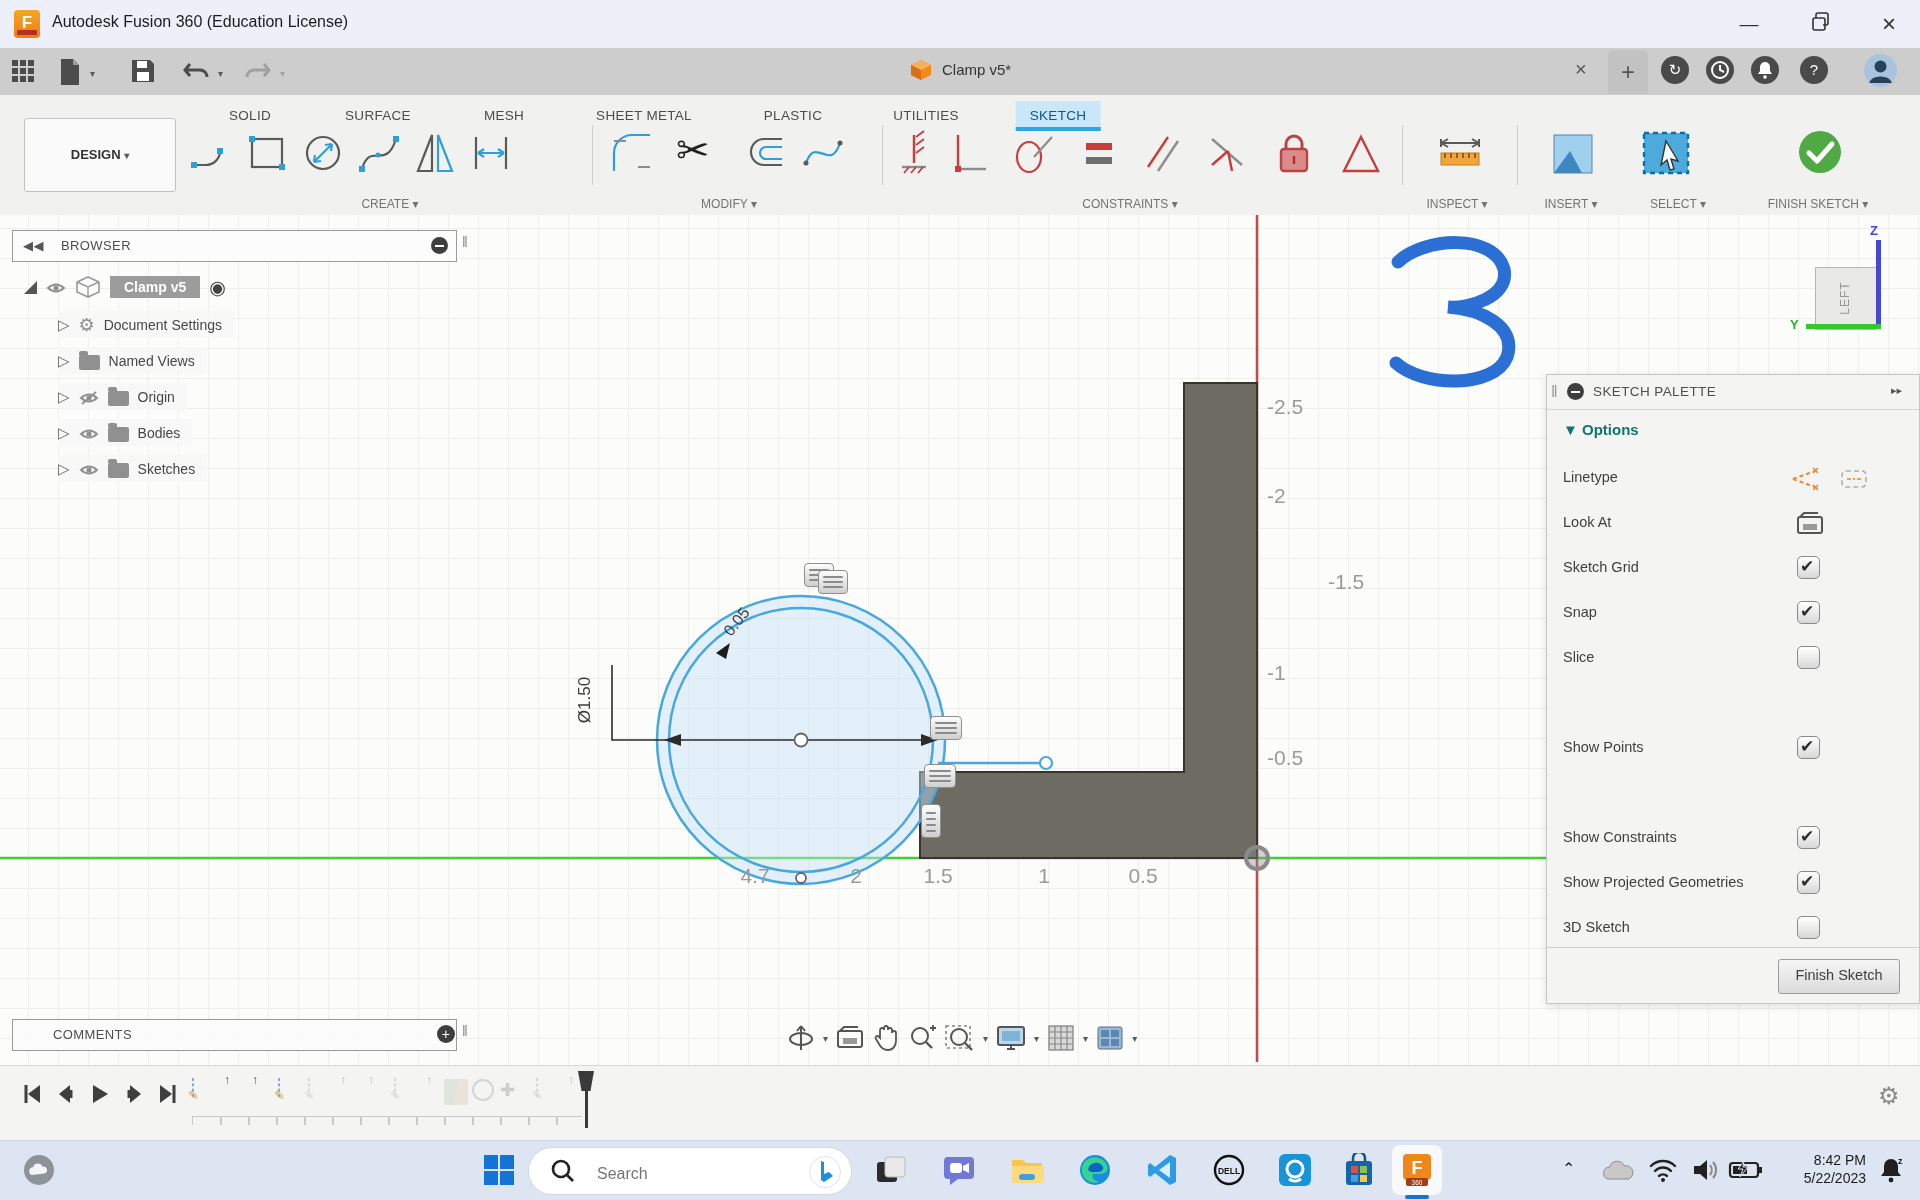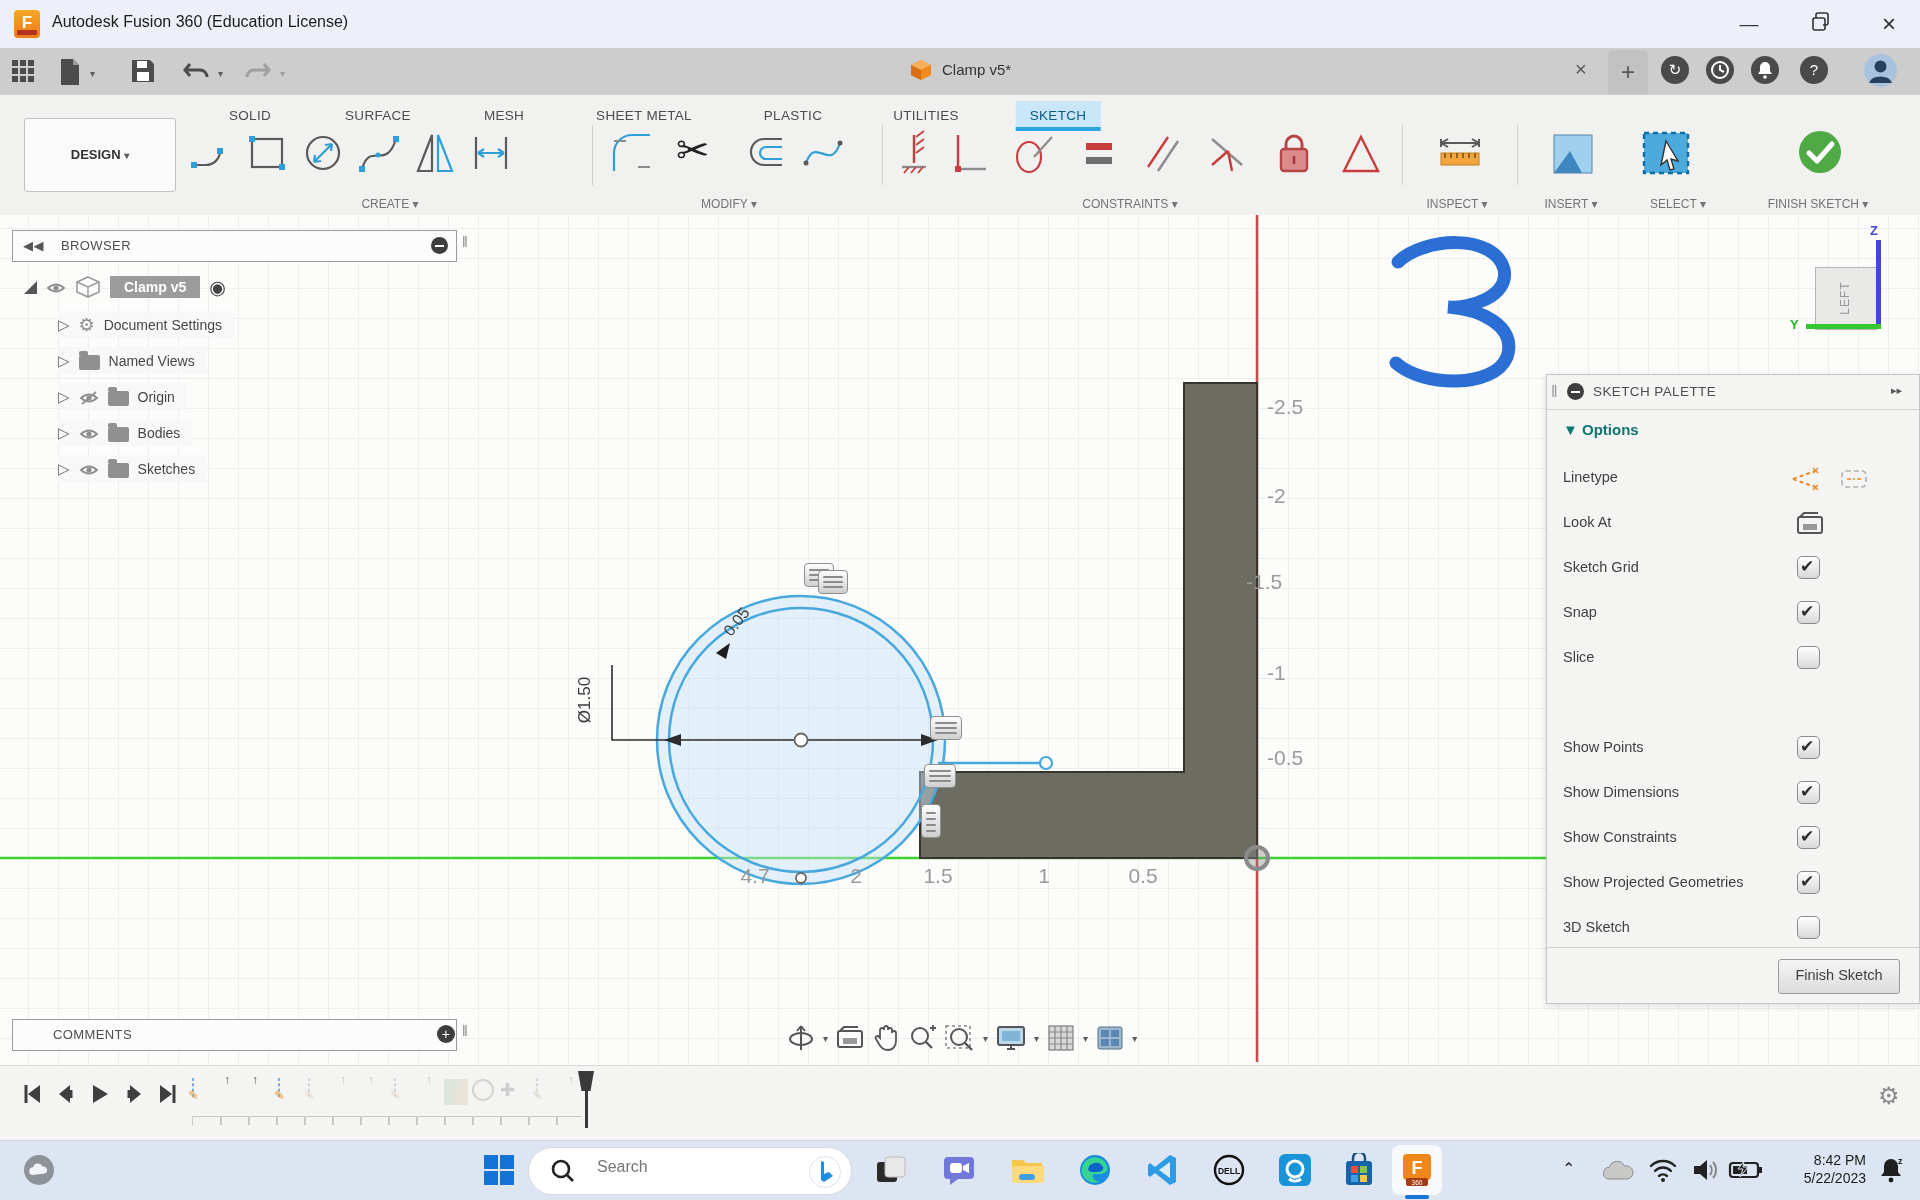--- a/index.html
+++ b/index.html
@@ -75,21 +75,21 @@
   .f-extrude{background:linear-gradient(#6db6e8,#2f7fc0);border-radius:3px;position:relative;}
   .f-extrude::after{content:"\2191";position:absolute;right:-8px;top:-6px;color:#555;font-size:12px;}
   .f-mirror{background:linear-gradient(100deg,#9fd49f 45%,#f0c090 55%);border-radius:2px;}
   .f-comp{border:2px solid #9a9a9a;border-radius:50%;width:18px;height:18px;}
   .f-move::after{content:"\271A";color:#8a8a8a;font-size:18px;}
   
   .taskbar{left:0;top:1140px;width:1920px;height:60px;background:#dde5f2;border-top:1px solid #ccd5e5;}
   .tb{position:absolute;top:12px;width:34px;height:34px;}
   .traytxt{font-size:14px;color:#1b1b1b;text-align:right;line-height:18px;}
   .searchpill{left:528px;top:6px;width:322px;height:46px;background:#fff;border:1px solid #d4d9e2;border-radius:24px;}
-  .searchpill input{position:absolute;left:66px;top:9px;width:180px;border:0;outline:0;font-size:16px;color:#8b5cf6;
+  .searchpill input{position:absolute;left:66px;top:16px;width:180px;border:0;outline:0;font-size:16px;color:#8b5cf6;
       font-family:"Liberation Sans",sans-serif;background:transparent;}
 </style>
 </head>
 <body>
 
 <div id="app">
 
   <div class="abs titlebar">
     <div class="abs fusion-badge">F</div>
     <div class="abs win-title">Autodesk Fusion 360 (Education License)</div>
@@ -408,21 +408,21 @@
       <i style="top:25px"></i>
     </div>
 
   <div class="abs axis-x-label" style="left:755px;top:876px">4.7</div>
   <div class="abs axis-x-label" style="left:856px;top:876px">2</div>
   <div class="abs axis-x-label" style="left:938px;top:876px">1.5</div>
   <div class="abs axis-x-label" style="left:1044px;top:876px">1</div>
   <div class="abs axis-x-label" style="left:1143px;top:876px">0.5</div>
   <div class="abs axis-y-label" style="left:1267px;top:407px">-2.5</div>
   <div class="abs axis-y-label" style="left:1267px;top:496px">-2</div>
-  <div class="abs axis-y-label" style="left:1246px;top:582px">-1.5</div>
+  <div class="abs axis-y-label" style="left:1328px;top:582px">-1.5</div>
   <div class="abs axis-y-label" style="left:1267px;top:673px">-1</div>
   <div class="abs axis-y-label" style="left:1267px;top:758px">-0.5</div>
 
   <div class="abs" style="left:1788px;top:225px;width:130px;height:115px">
     <div class="abs" style="left:27px;top:42px;width:60px;height:61px;background:#e9e9e7;border:1px solid #b5b5b5"></div>
     <div class="abs" style="left:30px;top:45px;width:54px;height:55px;display:flex;align-items:center;justify-content:center">
       <span style="transform:rotate(-90deg);font-size:12px;color:#979797;letter-spacing:1px">LEFT</span>
     </div>
     <div class="abs" style="left:88px;top:15px;width:5px;height:88px;background:#4646d8"></div>
     <div class="abs" style="left:18px;top:99px;width:75px;height:5px;background:#35c72f"></div>
@@ -609,24 +609,20 @@
     <div class="prow" style="top:223px">
       <span class="plabel">Snap</span>
       <span class="checkbox on"></span>
     </div>
     <div class="prow" style="top:268px">
       <span class="plabel">Slice</span>
       <span class="checkbox"></span>
     </div>
     <div class="prow" style="top:358px">
       <span class="plabel">Show Points</span>
-      <span class="checkbox on"></span>
-    </div>
-    <div class="prow" style="top:403px">
-      <span class="plabel">Show Dimensions</span>
       <span class="checkbox on"></span>
     </div>
     <div class="prow" style="top:448px">
       <span class="plabel">Show Constraints</span>
       <span class="checkbox on"></span>
     </div>
     <div class="prow" style="top:493px">
       <span class="plabel">Show Projected Geometries</span>
       <span class="checkbox on"></span>
     </div>

